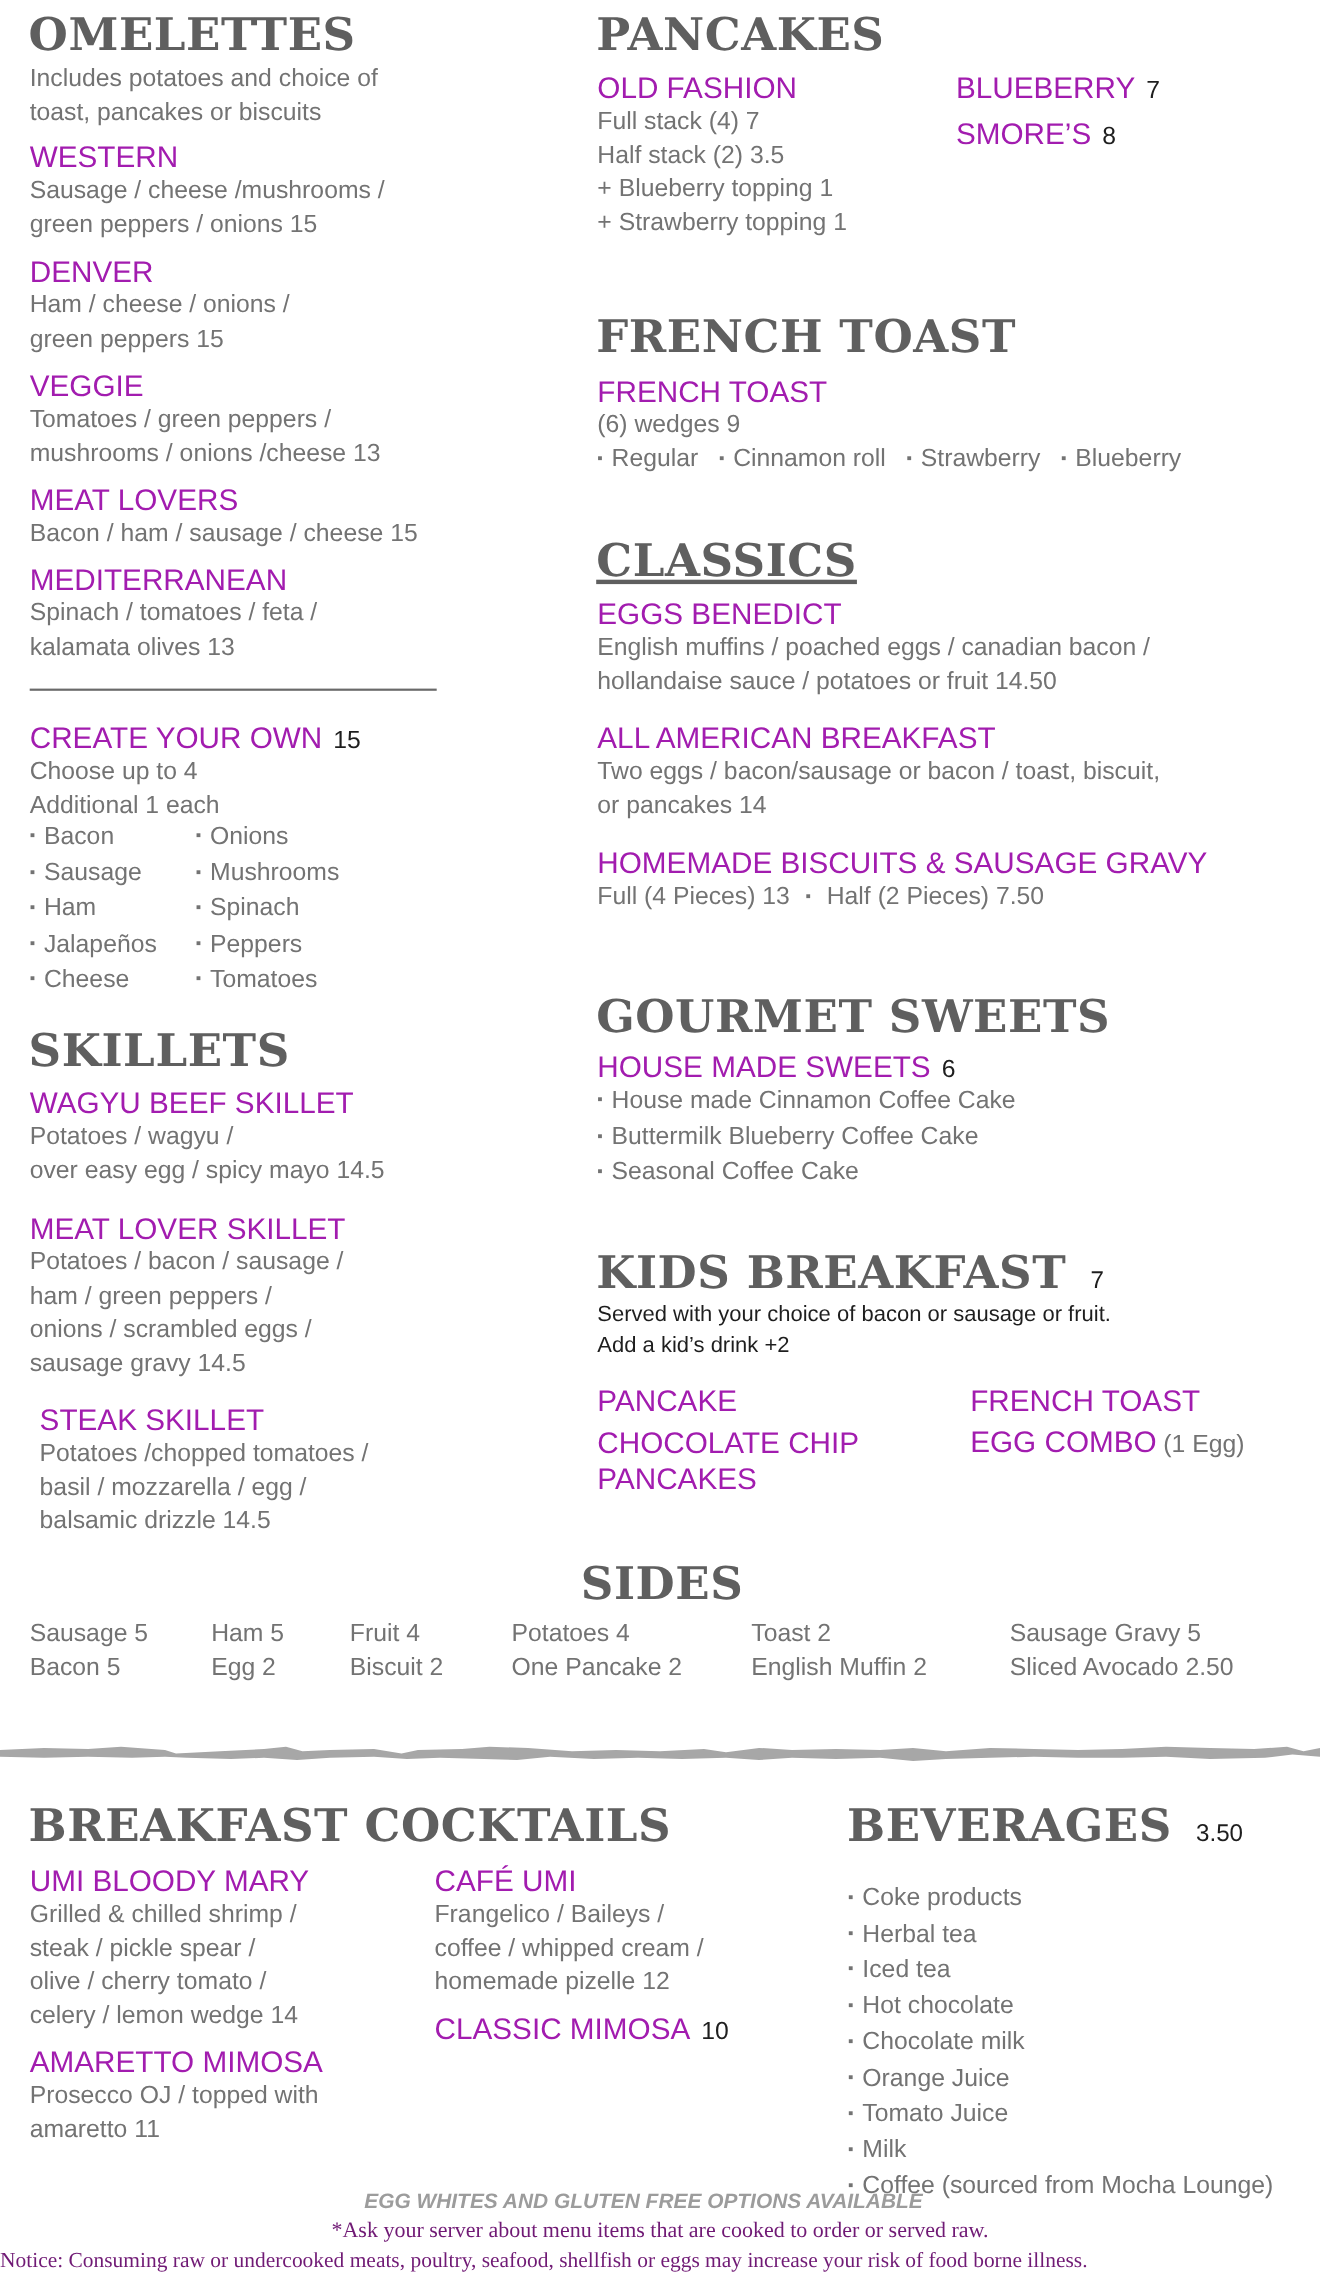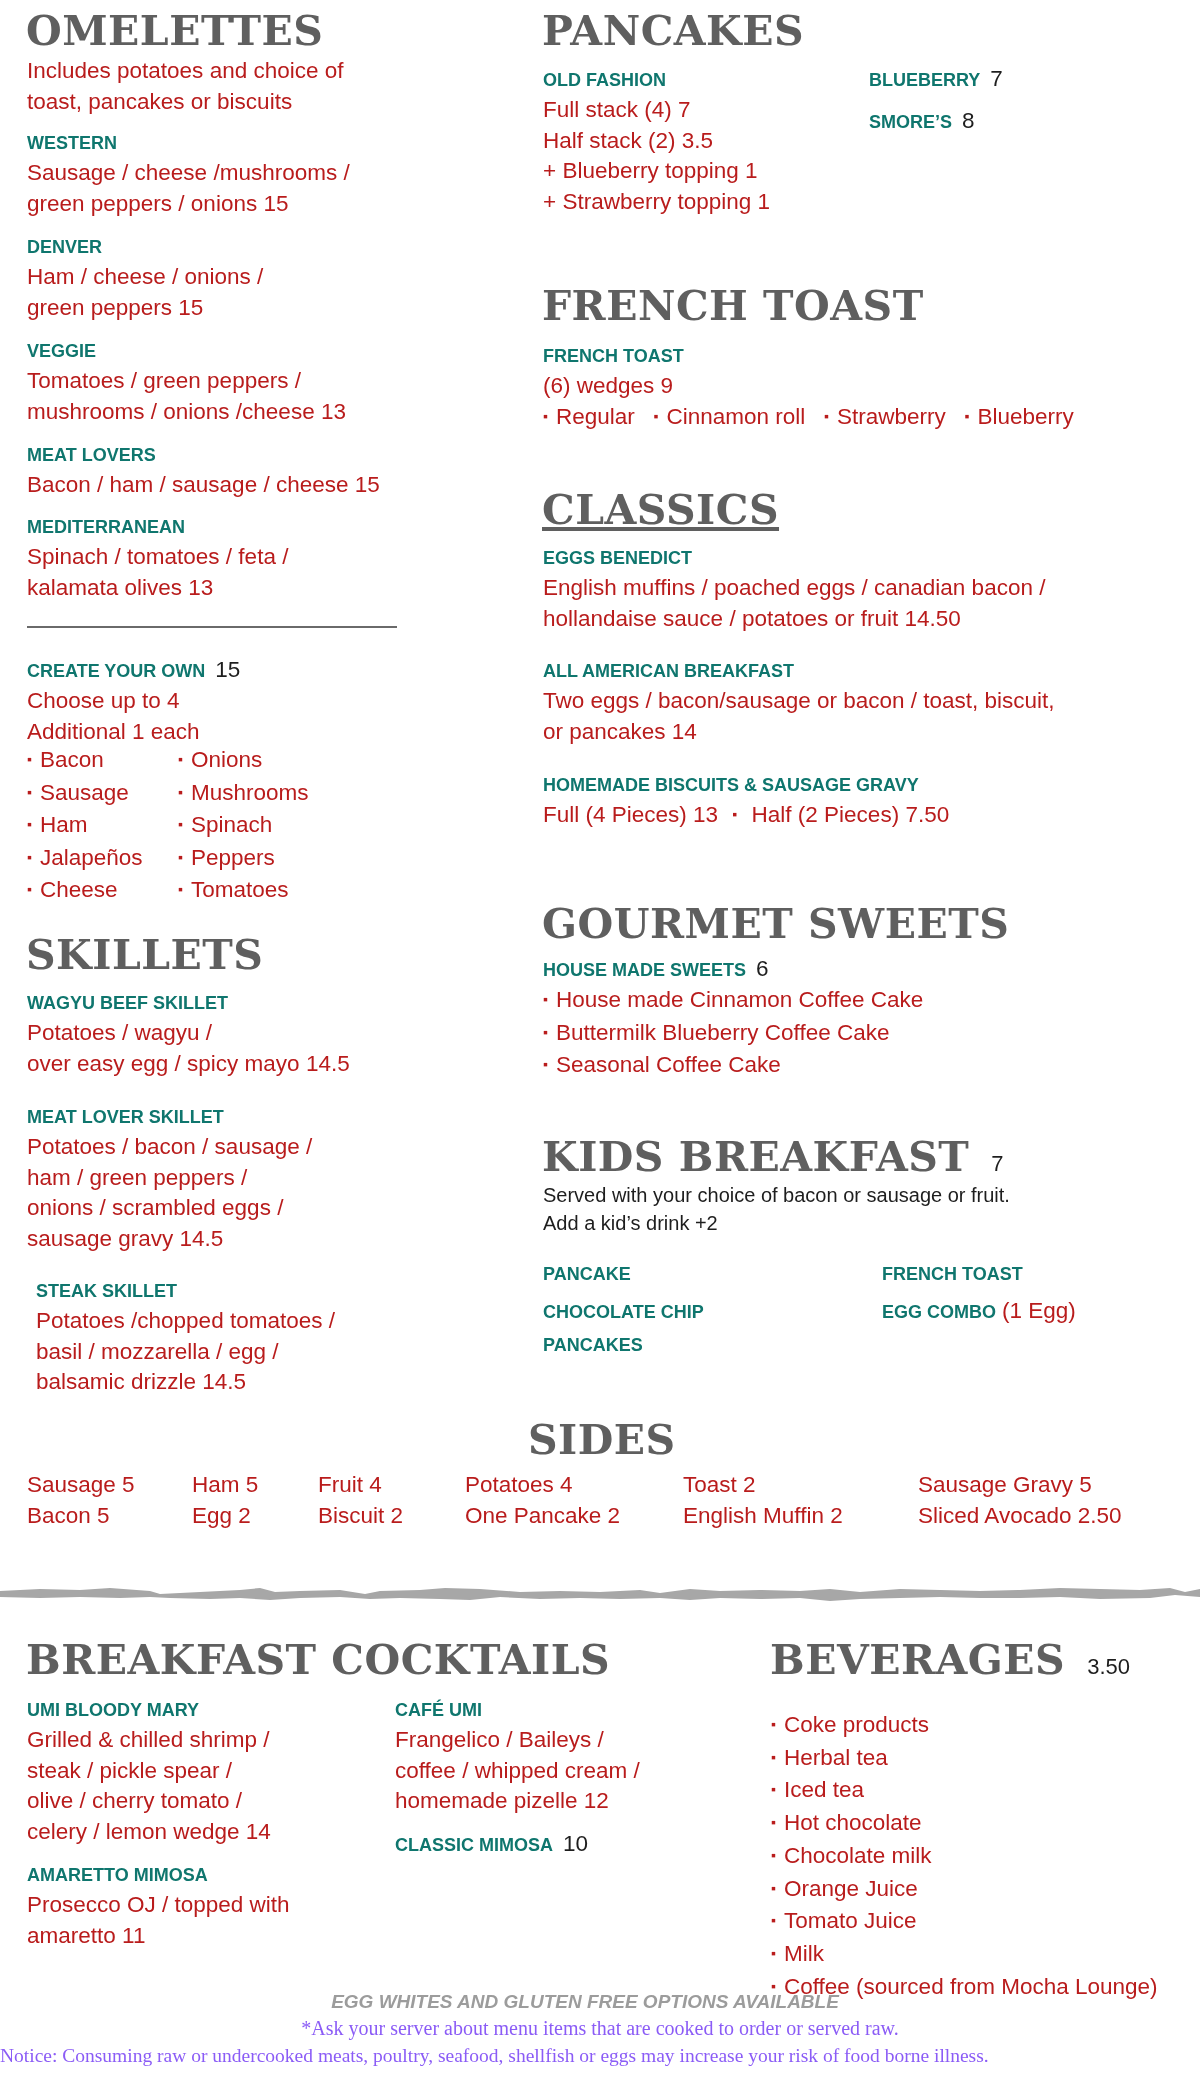--- a/index.html
+++ b/index.html
@@ -1,31 +1,31 @@
 <!DOCTYPE html>
 <html><head>
 <meta charset="utf-8">
 <style>
   html, body { margin:0; padding:0; background:#ffffff; }
   body { width:1200px; height:2080px; position:relative; overflow:hidden;
          font-family:"Liberation Sans", sans-serif; color:#1e1e1e; }
   .abs { position:absolute; white-space:nowrap; }
   .h1 { font-family:"DejaVu Serif", serif; font-weight:bold; color:#5f5f5f;
         font-size:41px; line-height:46px; letter-spacing:0.5px;text-align:right; }
-  .h2 { font-family:"Liberation Sans", sans-serif; font-weight:bold; color:#0f766e;
-        font-size:18px; line-height:30px; }
-  .t  { font-size:22.5px; line-height:30.5px; color:#b91c1c; }
+  .h2 { font-family:"Liberation Sans", sans-serif; font-weight:normal; color:#a21caf;
+        font-size:27px; line-height:30px; }
+  .t  { font-size:22.5px; line-height:30.5px; color:#737373; }
   .price { font-weight:normal; color:#1e1e1e; font-size:22.5px; margin-left:10px; }
   .hprice { font-family:"Liberation Sans", sans-serif; font-weight:normal; color:#1e1e1e; font-size:22px; margin-left:22px; letter-spacing:0; }
   .bul::before { content:"\25AA"; font-size:14px; margin-right:8px; position:relative; top:-3px; }
   .divider { position:absolute; left:27px; top:626px; width:370px; height:2px; background:#6a6a6a; }
   .brush { position:absolute; left:0; top:1580px; width:1200px; height:26px; }
   .foot1 { font-family:"Liberation Sans", sans-serif; font-weight:bold; font-style:italic;
            color:#9c9c9c; font-size:19px; }
-  .foot2 { font-family:"Liberation Serif", serif; color:#8b5cf6; font-size:20px; }
+  .foot2 { font-family:"Liberation Serif", serif; color:#701a75; font-size:20px; }
 </style>
 </head>
 <body>
 
 <div class="abs h1" style="left:26px;top:8px;">OMELETTES</div>
 <div class="abs t" style="left:27px;top:56px;">
   <div>Includes potatoes and choice of</div>
   <div>toast, pancakes or biscuits</div>
 </div>
 

